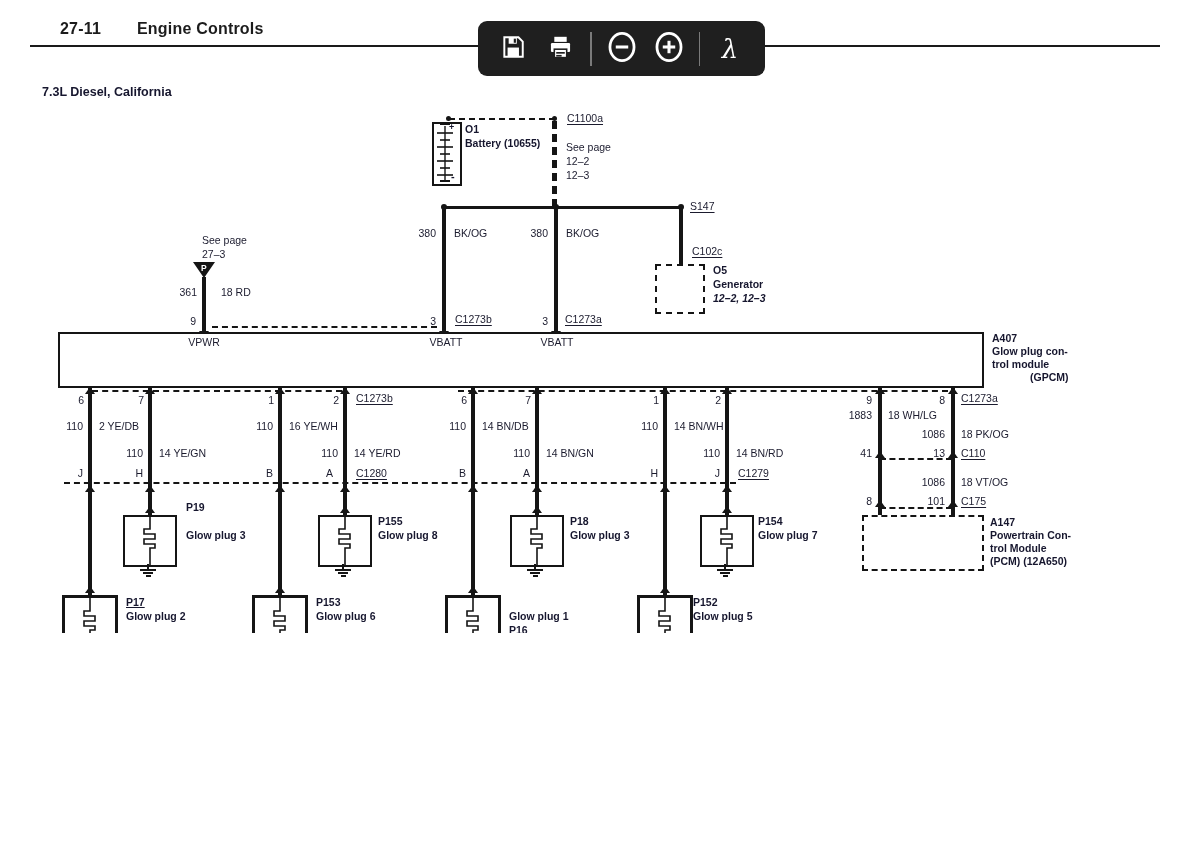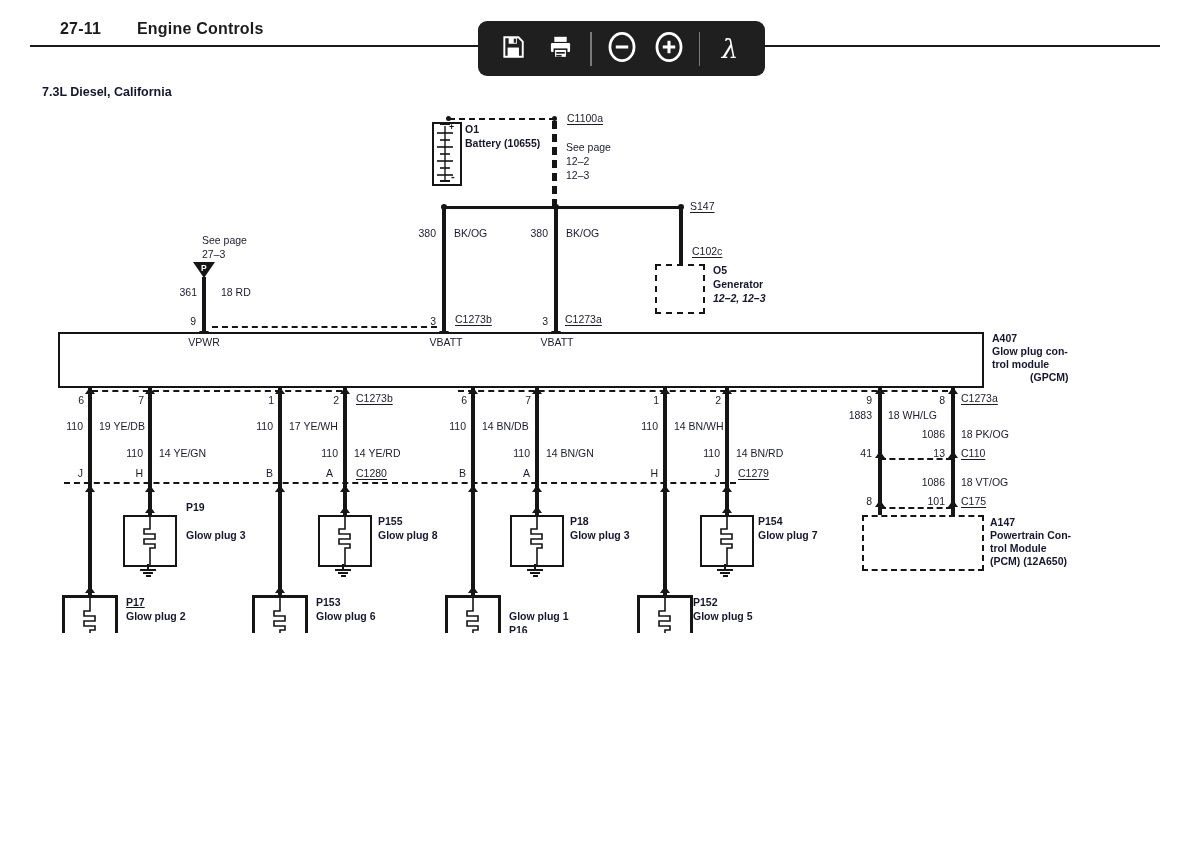--- a/index.html
+++ b/index.html
@@ -170,39 +170,39 @@
   <div class="dh" style="left:458px;top:390px;width:490px;"></div>
   <div class="dh" style="left:64px;top:482px;width:672px;"></div>
 
   <div class="wv" style="left:88px;top:388px;height:209px;"></div>
   <div class="wv" style="left:148px;top:388px;height:129px;"></div>
   <span class="arr-up" style="left:85px;top:387px;"></span>
   <span class="arr-up" style="left:145px;top:387px;"></span>
   <span class="t r" style="left:62px;top:394px;width:22px;">6</span>
   <span class="t r" style="left:122px;top:394px;width:22px;">7</span>
   <span class="t r" style="left:53px;top:420px;width:30px;">110</span>
-  <span class="t" style="left:99px;top:420px;">19 YE/DB</span>
+  <span class="t" style="left:99px;top:420px;">2 YE/DB</span>
   <span class="t r" style="left:113px;top:447px;width:30px;">110</span>
   <span class="t" style="left:159px;top:447px;">14 YE/GN</span>
   <span class="t r" style="left:63px;top:467px;width:20px;">J</span>
   <span class="t r" style="left:123px;top:467px;width:20px;">H</span>
   <span class="arr-up" style="left:85px;top:485px;"></span>
   <span class="arr-up" style="left:145px;top:485px;"></span>
   <span class="arr-up" style="left:145px;top:506px;"></span>
   <span class="arr-up" style="left:85px;top:586px;"></span>
 
   <div class="wv" style="left:278px;top:388px;height:209px;"></div>
   <div class="wv" style="left:343px;top:388px;height:129px;"></div>
   <span class="arr-up" style="left:275px;top:387px;"></span>
   <span class="arr-up" style="left:340px;top:387px;"></span>
   <span class="t r" style="left:252px;top:394px;width:22px;">1</span>
   <span class="t r" style="left:317px;top:394px;width:22px;">2</span>
   <span class="t u" style="left:356px;top:392px;">C1273b</span>
   <span class="t r" style="left:243px;top:420px;width:30px;">110</span>
-  <span class="t" style="left:289px;top:420px;">17 YE/WH</span>
+  <span class="t" style="left:289px;top:420px;">16 YE/WH</span>
   <span class="t r" style="left:308px;top:447px;width:30px;">110</span>
   <span class="t" style="left:354px;top:447px;">14 YE/RD</span>
   <span class="t r" style="left:253px;top:467px;width:20px;">B</span>
   <span class="t r" style="left:313px;top:467px;width:20px;">A</span>
   <span class="t u" style="left:356px;top:467px;">C1280</span>
   <span class="arr-up" style="left:275px;top:485px;"></span>
   <span class="arr-up" style="left:340px;top:485px;"></span>
   <span class="arr-up" style="left:340px;top:506px;"></span>
   <span class="arr-up" style="left:275px;top:586px;"></span>
 

